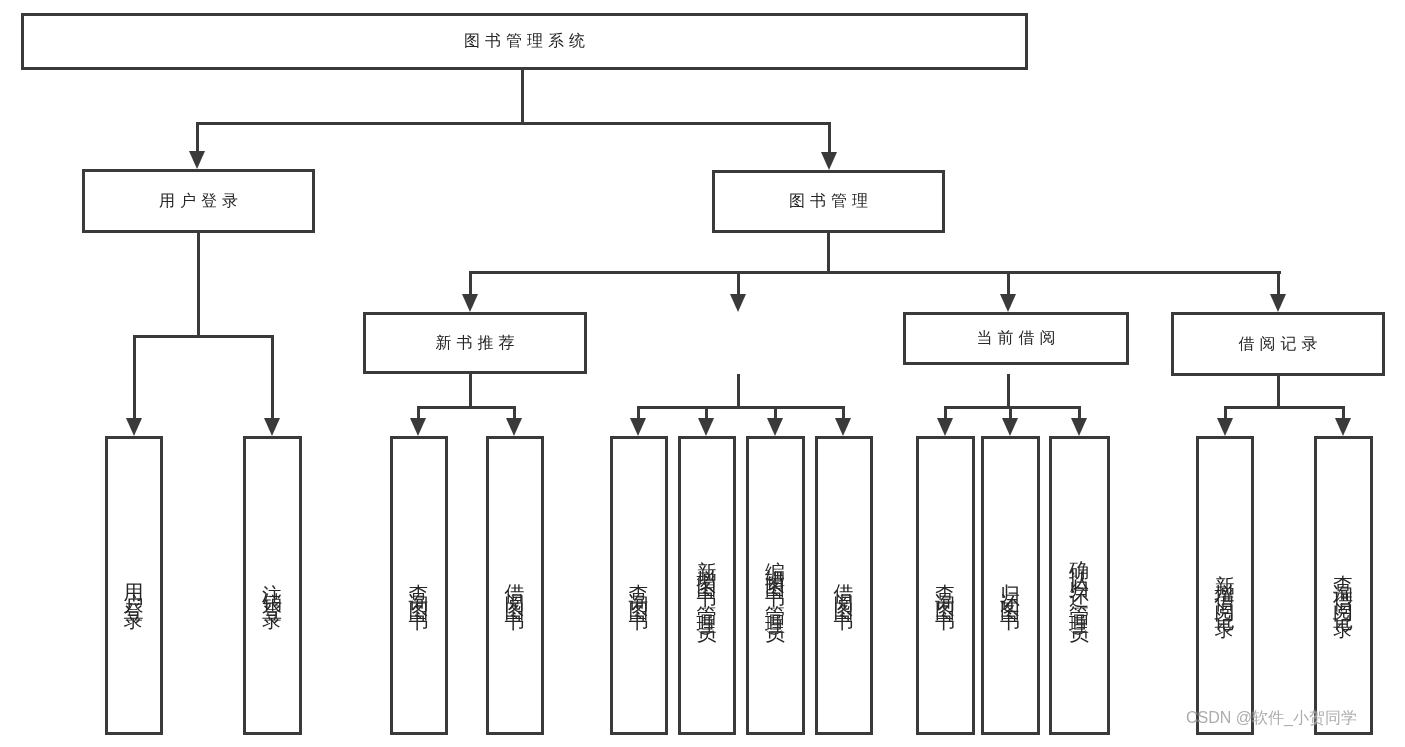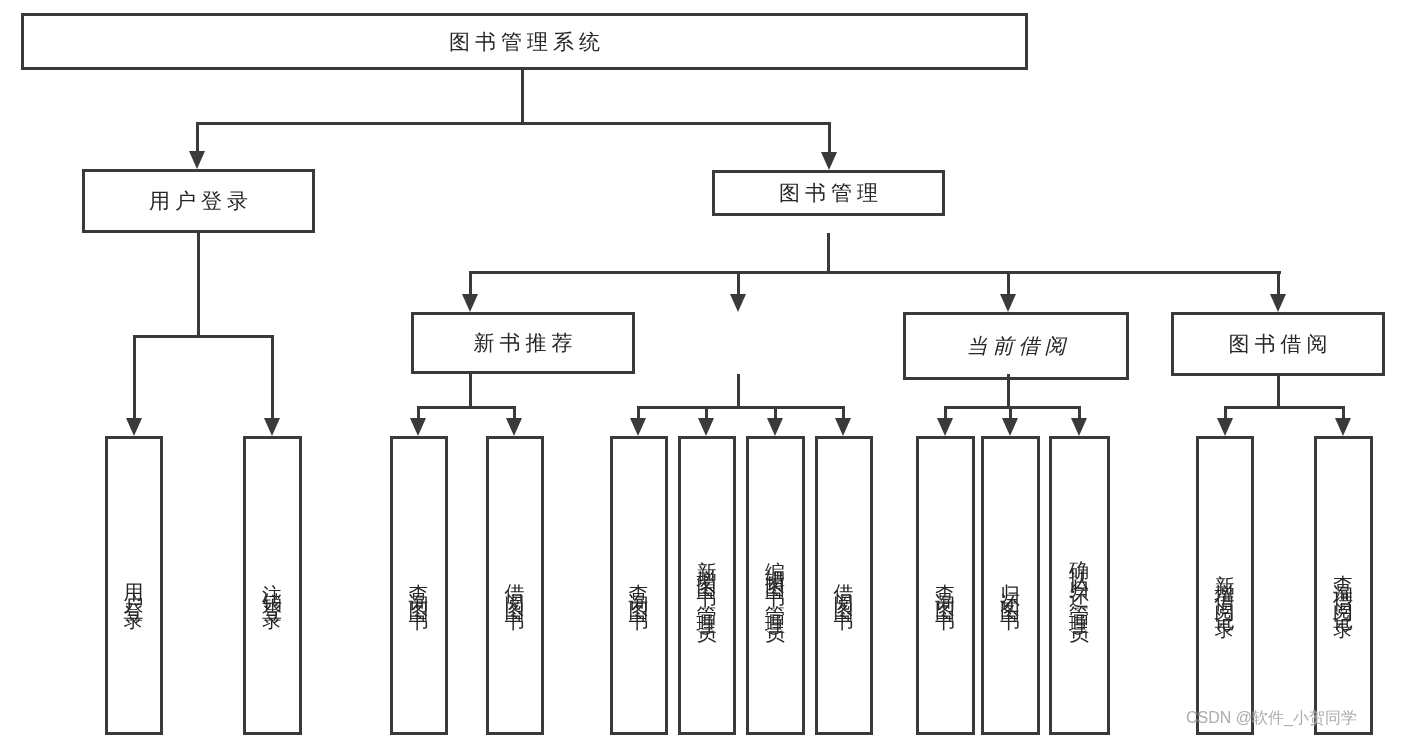--- a/index.html
+++ b/index.html
@@ -4,21 +4,21 @@
 <style>
   html,body{margin:0;padding:0;background:#ffffff;}
   #stage{
     position:relative;width:1405px;height:747px;background:#ffffff;overflow:hidden;
     font-family:"Liberation Sans","DejaVu Sans",sans-serif;color:#262626;
   }
   .box{
     position:absolute;background:#ffffff;border:3px solid #3a3a3a;box-sizing:border-box;
     display:flex;align-items:center;justify-content:center;
   }
-  .hbox{font-size:21px;letter-spacing:5px;text-indent:5px;white-space:nowrap;}
+  .hbox{font-size:16px;letter-spacing:5px;text-indent:5px;white-space:nowrap;}
   .vbox{
     writing-mode:vertical-rl;font-size:20px;letter-spacing:9px;
     display:flex;align-items:center;justify-content:center;line-height:1;
   }
   .vline{position:absolute;width:3px;background:#3a3a3a;}
   .hline{position:absolute;height:3px;background:#3a3a3a;}
   .arrow{
     position:absolute;width:0;height:0;
     border-left:8px solid transparent;border-right:8px solid transparent;
     border-top:18px solid #3a3a3a;
@@ -41,21 +41,21 @@
   <div class="vline" style="left:521px;top:70px;height:52px;"></div>
   <div class="hline" style="left:196px;top:122px;width:635px;"></div>
   <div class="vline" style="left:196px;top:122px;height:32px;"></div>
   <div class="arrow" style="left:189px;top:151px;"></div>
   <div class="vline" style="left:828px;top:122px;height:32px;"></div>
   <div class="arrow" style="left:821px;top:152px;"></div>
 
   <div class="box hbox" style="left:82px;top:169px;width:233px;height:64px;">
     <span>用户登录</span>
   </div>
-  <div class="box hbox" style="left:712px;top:170px;width:233px;height:46px;">
+  <div class="box hbox" style="left:712px;top:170px;width:233px;height:63px;">
     <span>图书管理</span>
   </div>
 
   <div class="vline" style="left:197px;top:233px;height:102px;"></div>
   <div class="hline" style="left:133px;top:335px;width:141px;"></div>
   <div class="vline" style="left:133px;top:335px;height:85px;"></div>
   <div class="arrow" style="left:126px;top:418px;"></div>
   <div class="vline" style="left:271px;top:335px;height:85px;"></div>
   <div class="arrow" style="left:264px;top:418px;"></div>
 
@@ -63,28 +63,28 @@
   <div class="hline" style="left:469px;top:271px;width:812px;"></div>
   <div class="vline" style="left:469px;top:271px;height:26px;"></div>
   <div class="arrow" style="left:462px;top:294px;"></div>
   <div class="vline" style="left:737px;top:271px;height:26px;"></div>
   <div class="arrow" style="left:730px;top:294px;"></div>
   <div class="vline" style="left:1007px;top:271px;height:26px;"></div>
   <div class="arrow" style="left:1000px;top:294px;"></div>
   <div class="vline" style="left:1277px;top:271px;height:26px;"></div>
   <div class="arrow" style="left:1270px;top:294px;"></div>
 
-  <div class="box hbox" style="left:363px;top:312px;width:224px;height:62px;margin-left:48px;">
+  <div class="box hbox" style="left:363px;top:312px;width:224px;height:62px;">
     <span>新书推荐</span>
   </div>
-  <div class="box hbox" style="left:903px;top:312px;width:226px;height:68px;font-style:italic;">
+  <div class="box hbox" style="left:903px;top:312px;width:226px;height:53px;">
     <span>当前借阅</span>
   </div>
   <div class="box hbox" style="left:1171px;top:312px;width:214px;height:64px;">
-    <span>图书借阅</span>
+    <span>借阅记录</span>
   </div>
 
   <div class="vline" style="left:469px;top:374px;height:34px;"></div>
   <div class="hline" style="left:417px;top:406px;width:99px;"></div>
   <div class="vline" style="left:417px;top:406px;height:14px;"></div>
   <div class="arrow" style="left:410px;top:418px;"></div>
   <div class="vline" style="left:513px;top:406px;height:14px;"></div>
   <div class="arrow" style="left:506px;top:418px;"></div>
 
   <div class="vline" style="left:737px;top:374px;height:34px;"></div>

